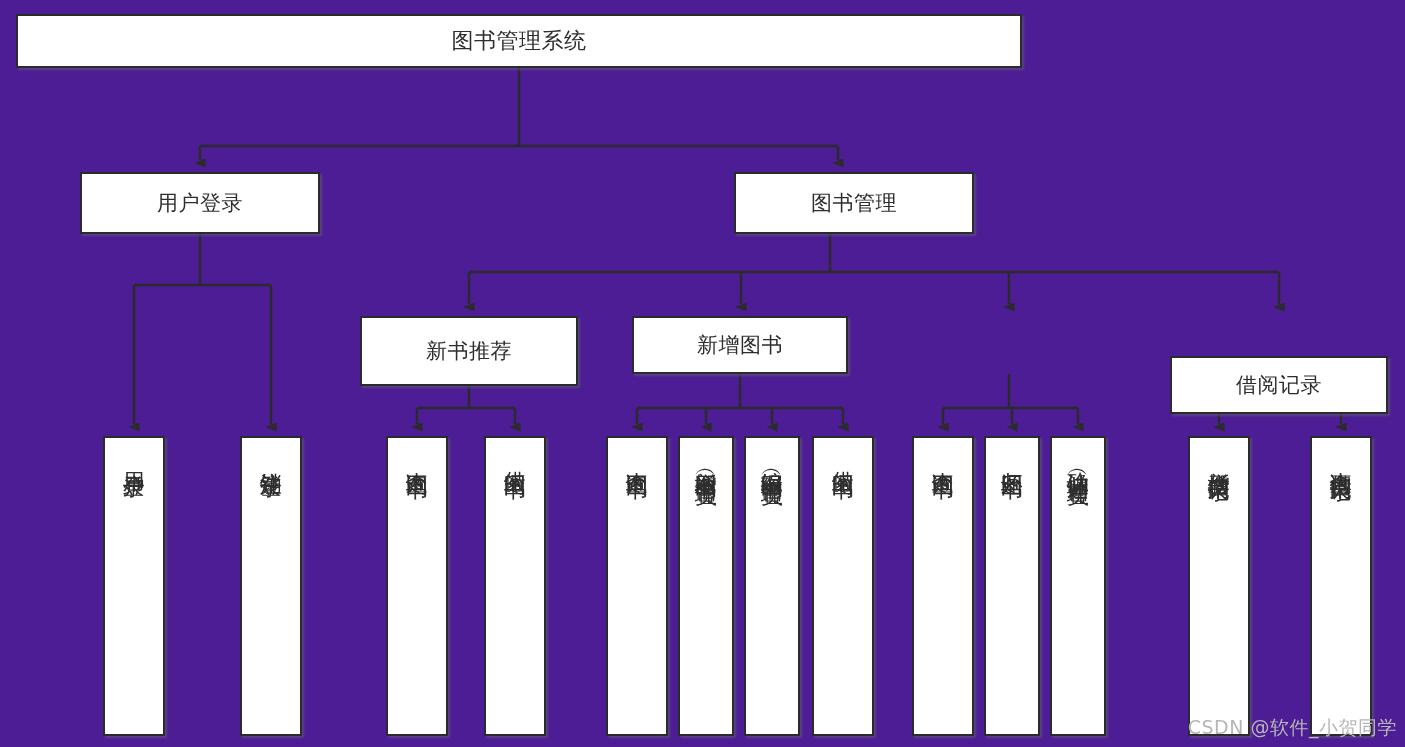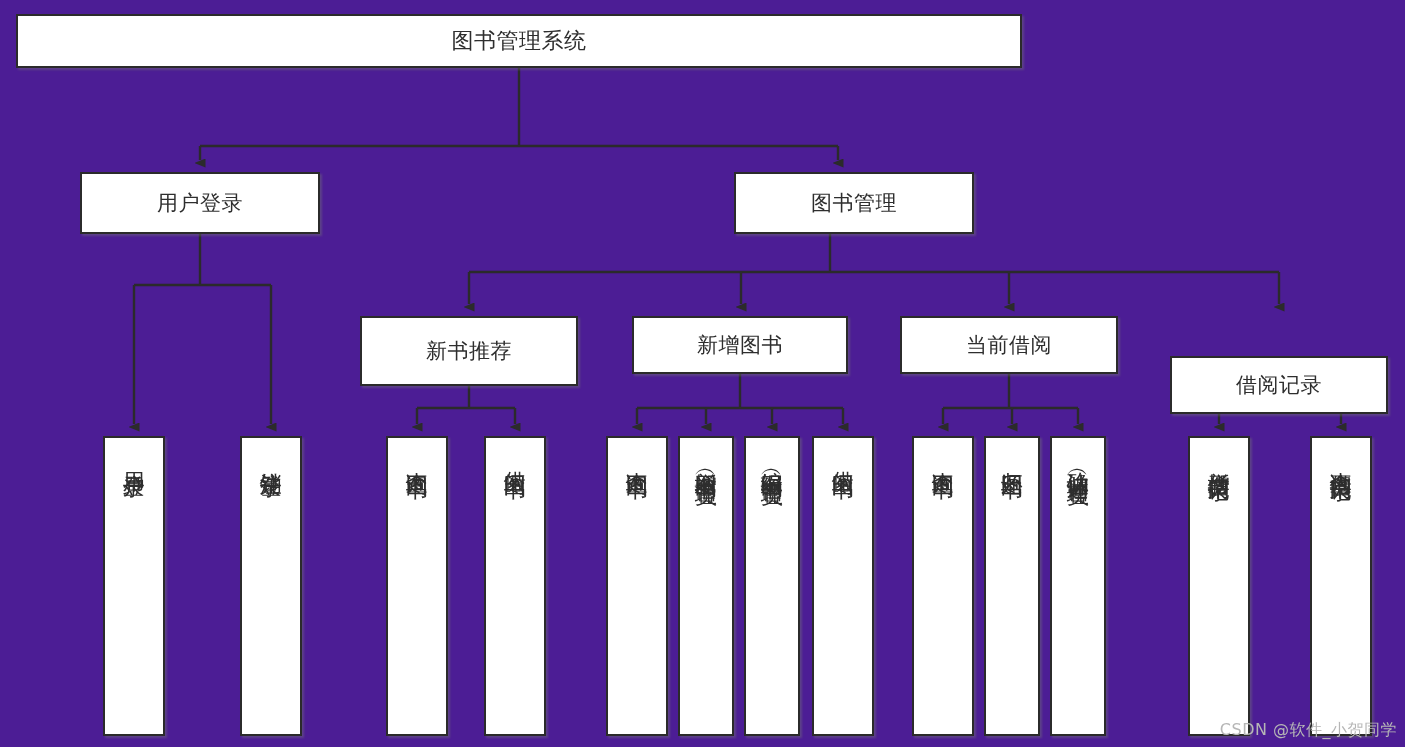--- a/index.html
+++ b/index.html
@@ -60,21 +60,21 @@
     text-orientation: upright;
     font-size: 22px;
     line-height: 1.26;
     letter-spacing: 2px;
     white-space: pre;
   }
   .watermark {
     position: absolute;
     right: 8px;
     bottom: 6px;
-    font-size: 16px;
+    font-size: 19px;
     color: #b6b6b6;
     letter-spacing: 0.5px;
     z-index: 5;
     white-space: nowrap;
   }
 </style>
 </head>
 <body>
 
 <div id="canvas">
@@ -142,23 +142,20 @@
   </div>
 
   <div class="node horiz" style="left:360px; top:316px; width:218px; height:70px;">
     <span class="label">新书推荐</span>
   </div>
 
   <div class="node horiz" style="left:632px; top:316px; width:216px; height:58px;">
     <span class="label">新增图书</span>
   </div>
 
-  <div class="node horiz" style="left:900px; top:316px; width:218px; height:58px;">
-    <span class="label">当前借阅</span>
-  </div>
 
   <div class="node horiz" style="left:1170px; top:316px; width:218px; height:58px;margin-top:40px;">
     <span class="label">借阅记录</span>
   </div>
 
   <div class="node leaf" style="left:103px; top:436px; width:62px; height:300px;">
     <span class="label">用户登录</span>
   </div>
 
   <div class="node leaf" style="left:240px; top:436px; width:62px; height:300px;">

